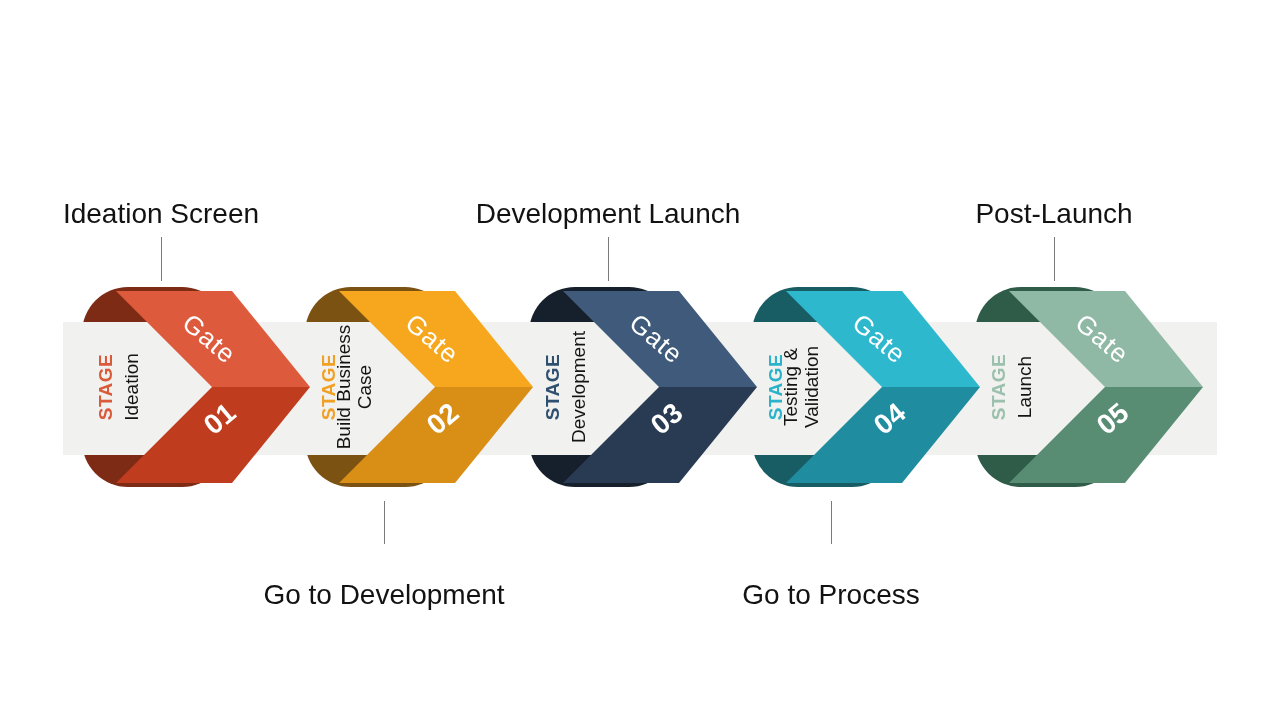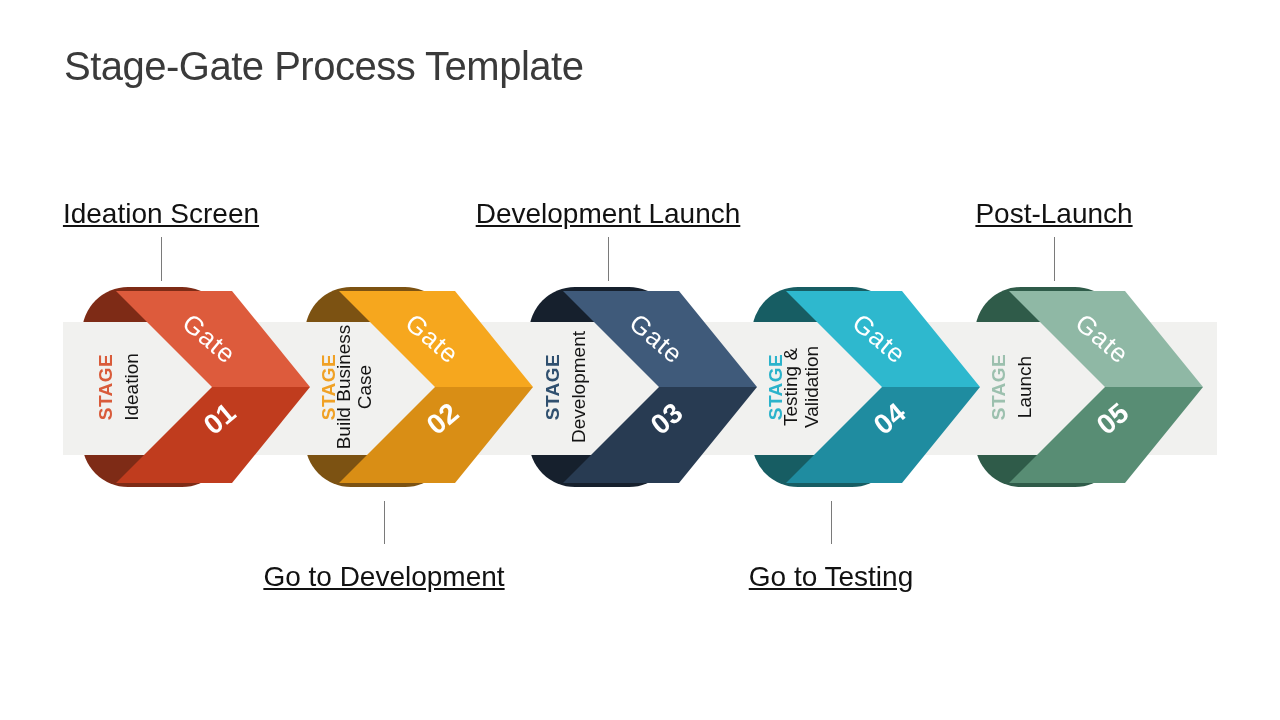--- a/index.html
+++ b/index.html
@@ -80,30 +80,29 @@
     position:absolute; left:79px; width:1px;
     background:#7a7a7a; z-index:0;
   }
   .connector.up   { top:-54px;  height:44px; }
   .connector.down { top:210px;  height:43px; }
 
   .callout {
     position:absolute; z-index:4;
     width:280px; left:79px; transform:translateX(-50%);
     text-align:center;
-    font-size:28px; line-height:39px; color:#121212;text-decoration:underline;
+    font-size:28px; line-height:39px; color:#121212;
   }
   .callout.up   { bottom:258px; }
-  .callout.down { top:266px; }
+  .callout.down { top:284px; }
 </style>
 </head>
 <body>
 
 <div id="slide">
-  <div class="title">Stage-Gate Process Template</div>
   <div class="band" id="process-band" style="background: rgb(241, 241, 239);"></div>
   <div id="stages-layer">
       <div class="unit" style="left: 82px; --ctop: #dd5b3c; --cbot: #c03c1e; --back: #7e2b16; --accent: #d95b3a;">
     <div>
       <div class="connector up"></div>
       <div class="callout up">Ideation Screen</div>
     </div>
 
     <div class="back"></div>
     <div class="arm toparm"></div>
@@ -139,21 +138,21 @@
     <div class="arm bottomarm"></div>
     <div class="stage-label">STAGE</div>
     <div class="stage-name">Development</div>
     <div class="gate">Gate</div>
     <div class="num">03</div>
   </div>
       <div class="unit" style="left: 752px; --ctop: #2eb8ce; --cbot: #1f8ca0; --back: #175d63; --accent: #2bb3cb;">
 
     <div>
       <div class="connector down"></div>
-      <div class="callout down">Go to Testing</div>
+      <div class="callout down">Go to Process</div>
     </div>
     <div class="back"></div>
     <div class="arm toparm"></div>
     <div class="arm bottomarm"></div>
     <div class="stage-label">STAGE</div>
     <div class="stage-name">Testing &amp;
 Validation</div>
     <div class="gate">Gate</div>
     <div class="num">04</div>
   </div>

